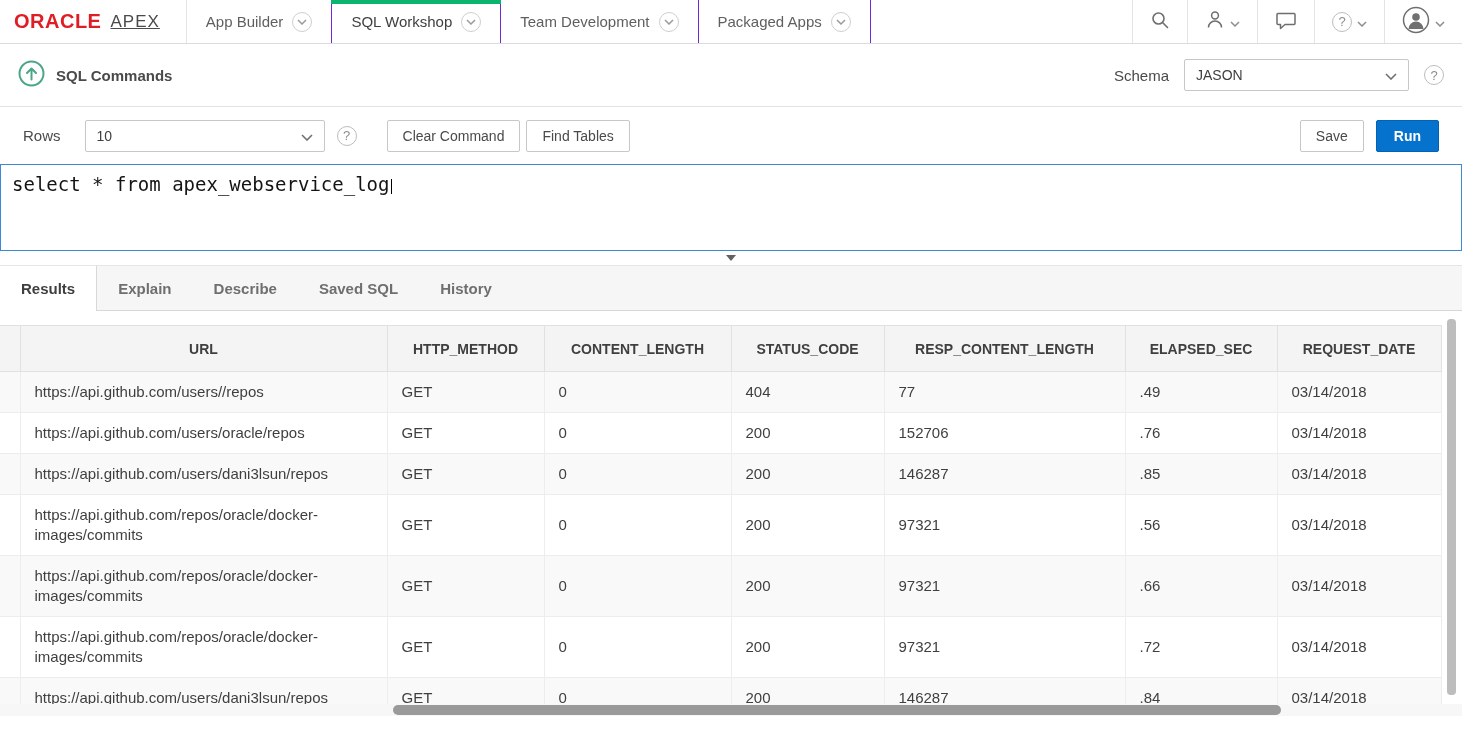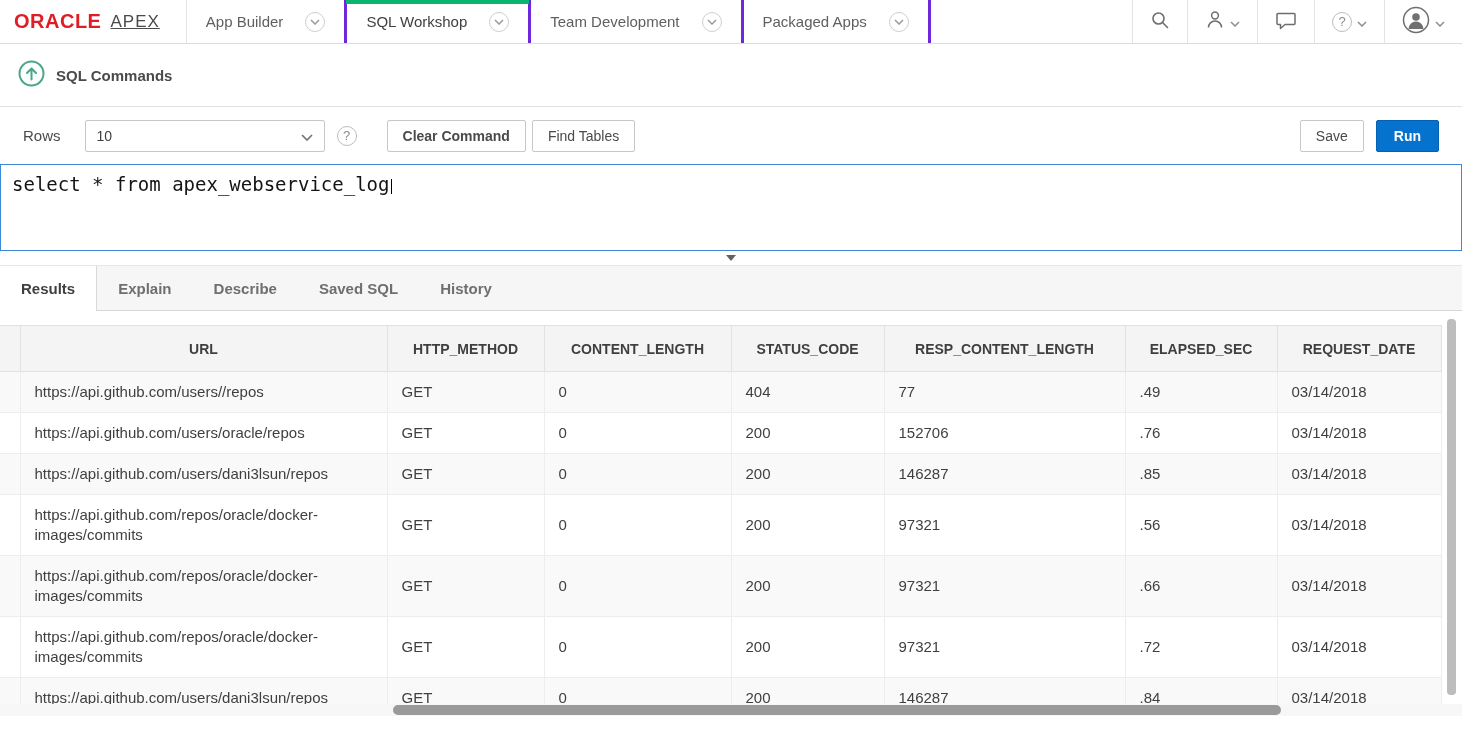--- a/index.html
+++ b/index.html
@@ -7,22 +7,22 @@
               font-family:"Liberation Sans", sans-serif; }
   .app { position:relative; width:1462px; height:729px; background:#fff; }
 
   
   .topnav { height:44px; background:#fff; border-bottom:1px solid #dcdcdc;
             display:flex; align-items:stretch; }
   .brand { display:flex; align-items:center; padding:0 26px 0 14px;
            border-right:1px solid #e4e4e4; }
   .brand .oracle { color:#e01d25; font-weight:bold; font-size:20px; letter-spacing:.5px; }
   .brand .apex   { color:#4a4a4a; font-size:17px; margin-left:9px; letter-spacing:1px;text-decoration:underline; }
-  .nav-item { display:flex; align-items:center; gap:22px; padding:0 19px;
-              border-right:3px solid #6d28d9; color:#5f5f5f; font-size:15px;
+  .nav-item { display:flex; align-items:center; gap:9px; padding:0 19px;
+              border-right:1px solid #6d28d9; color:#5f5f5f; font-size:15px;
               position:relative; cursor:pointer; background:#fff; }
   .nav-item.active { color:#3f3f3f; }
   .nav-item.active::before { content:""; position:absolute; top:0; left:-1px; right:-1px;
               height:4px; background:#0cb56f; }
   .chev-circle { width:20px; height:20px; border:1px solid #cfcfcf; border-radius:50%;
               display:flex; align-items:center; justify-content:center; flex:0 0 auto; }
   .nav-icons { margin-left:auto; display:flex; align-items:stretch; }
   .icon-cell { display:flex; align-items:center; gap:5px; padding:0 17px;
                border-left:1px solid #e4e4e4; cursor:pointer; }
   .qmark { width:20px; height:20px; border:1px solid #bdbdbd; border-radius:50%;
@@ -42,21 +42,21 @@
   .schema-select { width:225px; }
 
   
   .toolbar { height:57px; display:flex; align-items:center; padding:0 23px; background:#fff; }
   .rows-label { font-size:15px; color:#4a4a4a; margin-right:24px; }
   .rows-select { width:240px; }
   .toolbar .qmark { margin-left:12px; }
   .btn { height:32px; padding:0 15px; border:1px solid #c7c7c7; border-radius:2px;
          background:#fff; font-size:14px; color:#4a4a4a; cursor:pointer;
          font-family:"Liberation Sans", sans-serif; }
-  .btn-clear { margin-left:30px;font-weight:bold; }
+  .btn-clear { margin-left:30px; }
   .btn-find { margin-left:6px; }
   .tb-spacer { flex:1; }
   .btn-run { background:#0572ce; border-color:#0462b4; color:#fff; margin-left:12px;
              font-weight:bold; padding:0 17px; }
 
   
   .sql-editor { height:87px; border:1px solid #3c87d6; background:#fff;
                 padding:8px 11px; font-family:"DejaVu Sans Mono", monospace;
                 font-size:19px; color:#141414; cursor:text; }
   .caret { display:inline-block; width:1px; height:15px; background:#000;
@@ -196,20 +196,32 @@
   </header>
 
   <div class="page-header">
     <span>
       <svg width="27" height="27">
           <circle cx="13.5" cy="13.5" r="12" fill="none" stroke="#4ba687" stroke-width="2"></circle>
           <path d="M13.5 19.5 V9 M9 13 l4.5 -4.5 L18 13" stroke="#4ba687" stroke-width="2" fill="none" stroke-linecap="round" stroke-linejoin="round"></path>
         </svg>
     </span>
     <span class="page-title">SQL Commands</span>
+    <div class="ph-right">
+      <span class="schema-label">Schema</span>
+      <div class="select schema-select">
+        <span>JASON</span>
+        <span>
+          <svg width="12" height="7">
+              <polyline points="1,1 6,6 11,1" fill="none" stroke="#707070" stroke-width="1.6"></polyline>
+            </svg>
+        </span>
+      </div>
+      <span class="qmark"></span>
+    </div>
   </div>
 
   <div class="toolbar">
     <span class="rows-label">Rows</span>
     <div class="select rows-select">
       <span>10</span>
       <span>
         <svg width="12" height="7">
             <polyline points="1,1 6,6 11,1" fill="none" stroke="#707070" stroke-width="1.6"></polyline>
           </svg>

